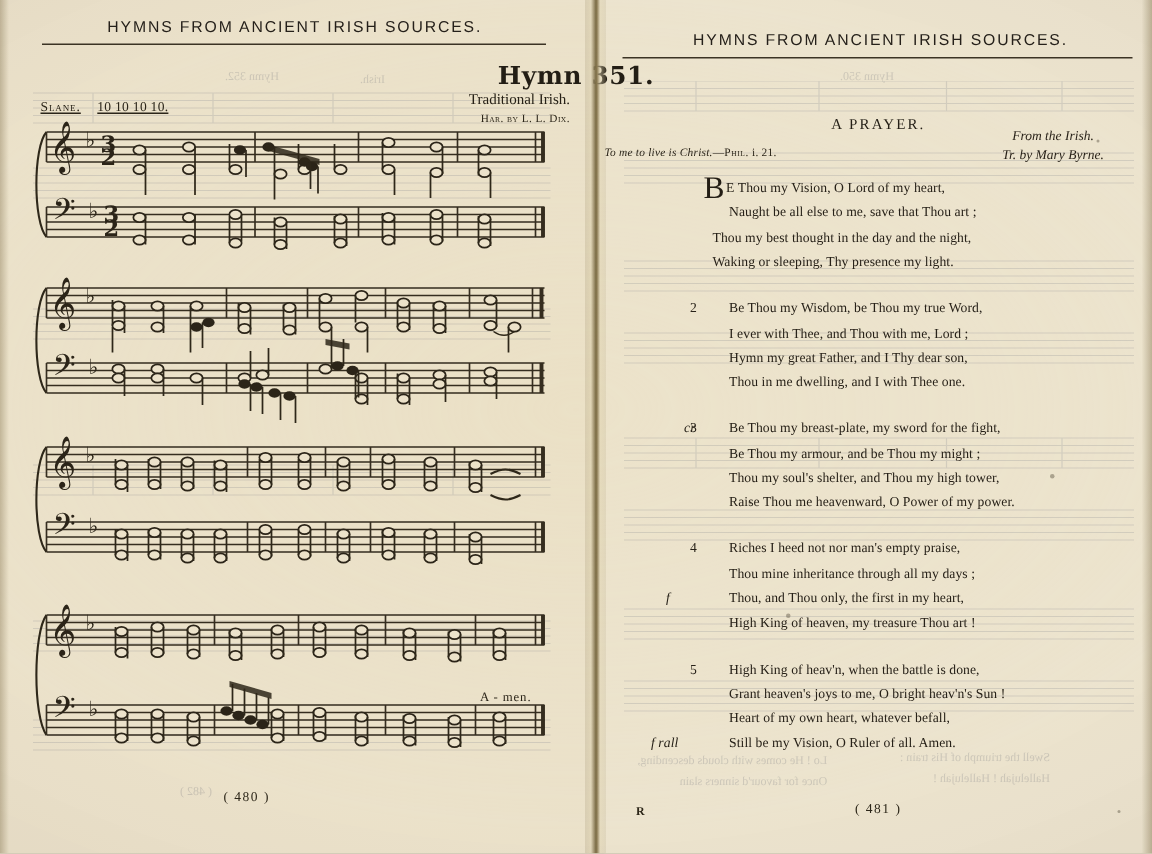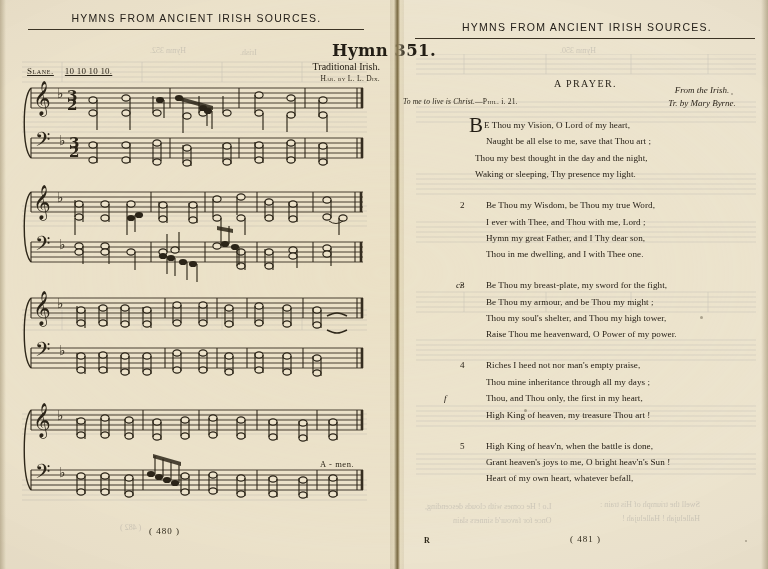--- a/index.html
+++ b/index.html
@@ -624,20 +624,23 @@
         </div>
         <div class="line ind">High King of heaven, my treasure Thou art !</div>
       </div>
 
       <div class="verse">
         <div class="line ind">
           <span class="num">5</span><span>High King of heav'n, when the battle is done,</span>
         </div>
         <div class="line ind">Grant heaven's joys to me, O bright heav'n's Sun !</div>
         <div class="line ind">Heart of my own heart, whatever befall,</div>
+        <div class="line ind">
+          <span class="dyn d-frall">f rall</span><span>Still be my Vision, O Ruler of all.  Amen.</span>
+        </div>
       </div>
 
     </div>
 
     <div id="sig-mark" style="left:21px;top:536px;">R</div>
     <div class="folio" style="left:0;width:365px;text-align:center;top:534px;">( 481 )</div>
   </div>
 
   <div id="gutter"></div>
   <div id="edge-right"></div>

